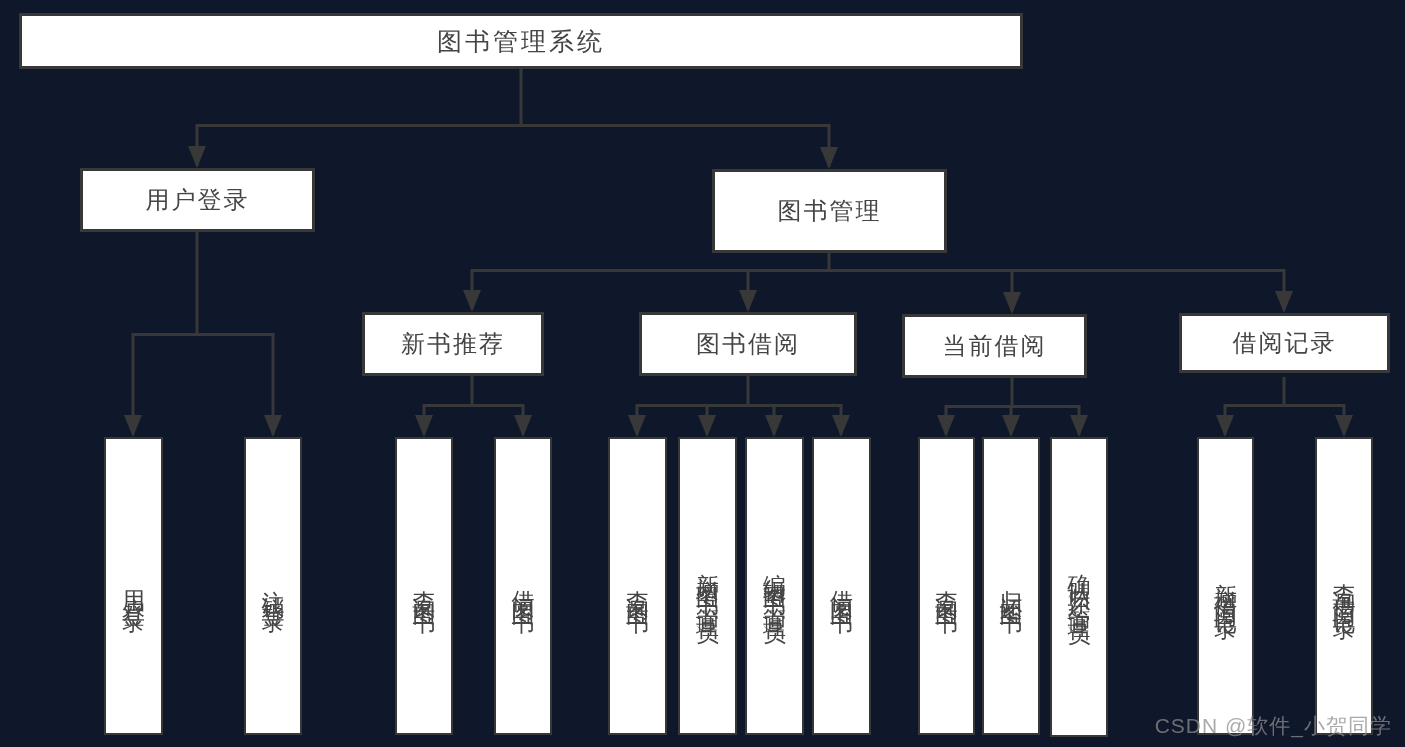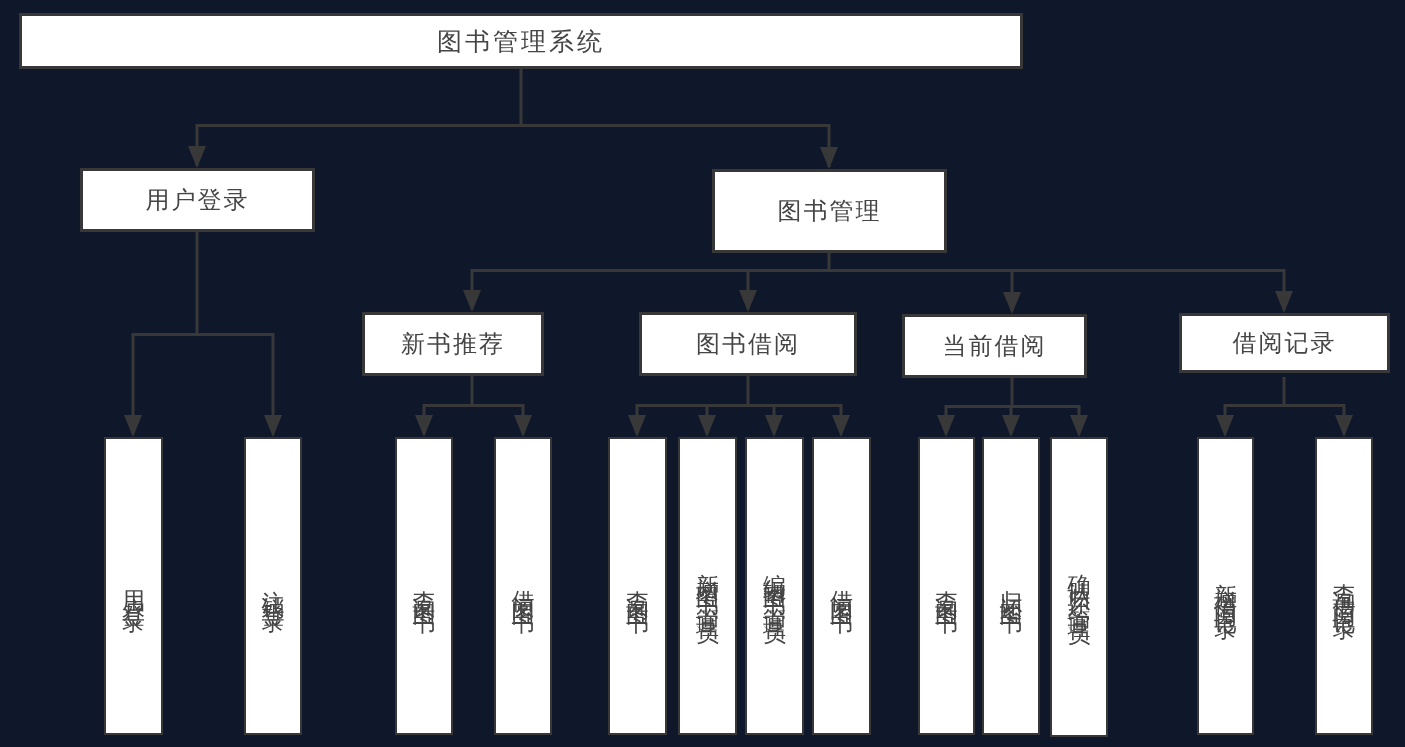--- a/index.html
+++ b/index.html
@@ -177,14 +177,15 @@
     <span>确认归还（管理员）</span>
   </div>
 
   <div class="box leaf" style="left:1197px; top:437px; width:57px; height:298px;">
     <span>新增借阅记录</span>
   </div>
   <div class="box leaf" style="left:1315px; top:437px; width:58px; height:298px;">
     <span>查询借阅记录</span>
   </div>
 
+  <div class="watermark">CSDN @软件_小贺同学</div>
 
 </div>
 
 </body></html>

